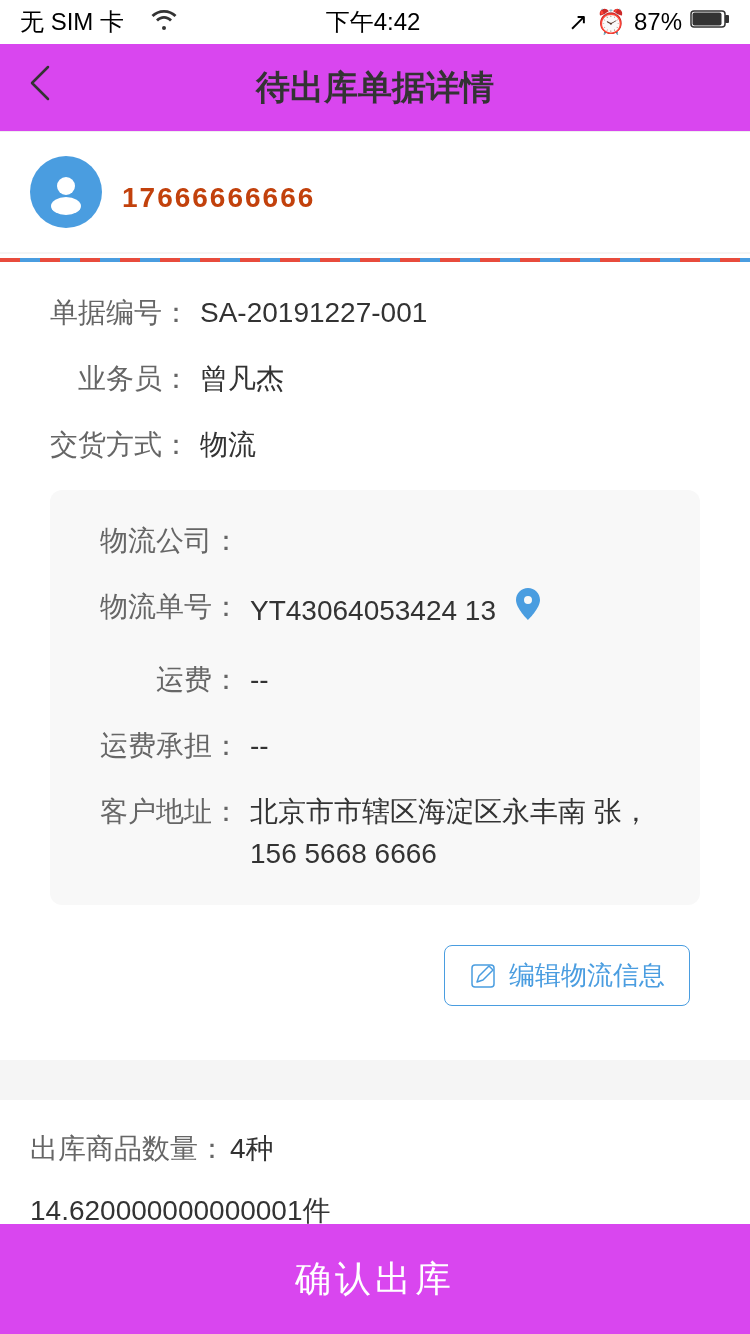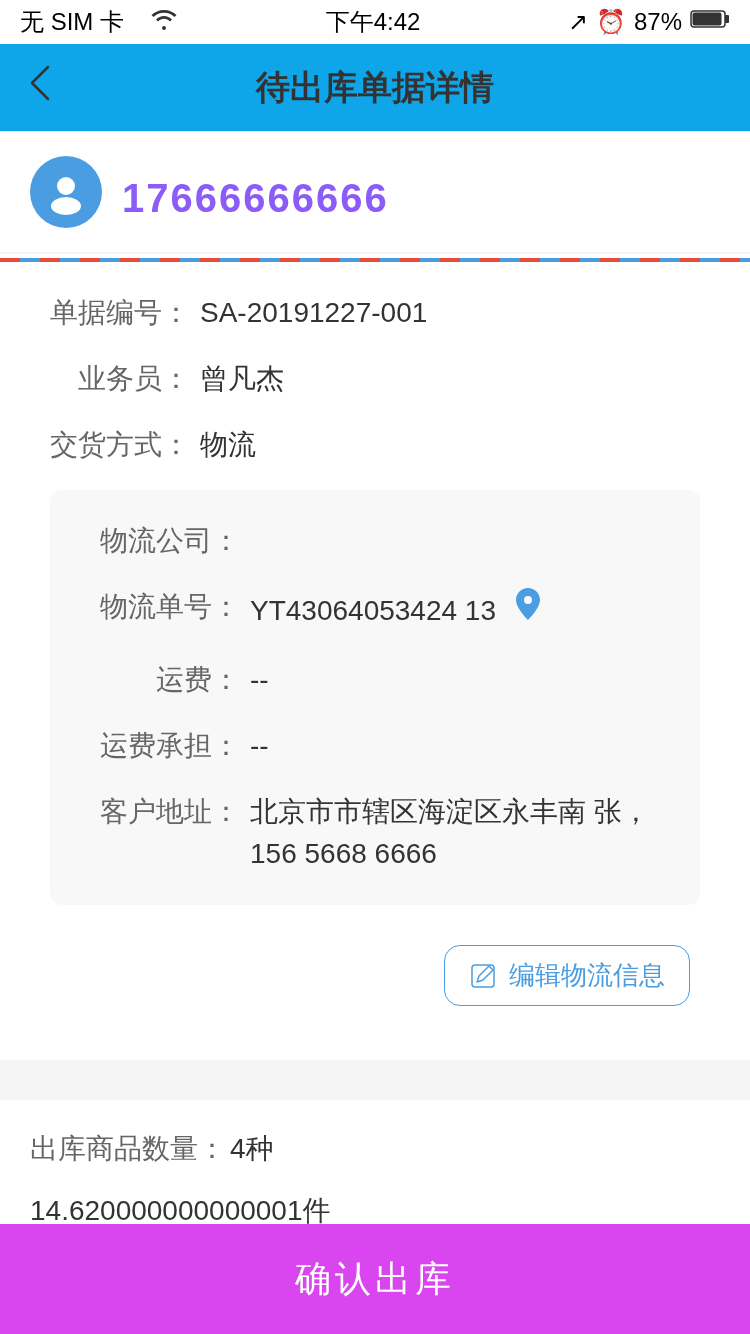--- a/index.html
+++ b/index.html
@@ -32,21 +32,21 @@
     }
     .status-right {
       display: flex;
       align-items: center;
       gap: 8px;
       font-size: 24px;
     }
 
     
     .nav-bar {
-      background: #0ea5e9;
+      background: #d946ef;
       height: 88px;
       display: flex;
       align-items: center;
       padding: 0 30px;
       border-bottom: 1px solid #eee;
       position: relative;
     }
     .nav-back {
       font-size: 36px;
       color: #333;
@@ -84,23 +84,23 @@
       display: flex;
       align-items: center;
       justify-content: center;
       flex-shrink: 0;
     }
     .user-avatar svg {
       width: 48px;
       height: 48px;
     }
     .user-phone {
-      font-size: 40px;
+      font-size: 28px;
       font-weight: 600;
-      color: #8b5cf6;
+      color: #c2410c;
       letter-spacing: 2px;
       margin-top: 12px;
     }
 
     
     .dashed-divider {
       height: 8px;
       background: #fff;
       position: relative;
       overflow: hidden;
@@ -189,21 +189,21 @@
 
     
     .edit-btn-container {
       display: flex;
       justify-content: flex-end;
       padding: 20px 30px 24px;
       background: #fff;
     }
     .edit-btn {
       border: 1.5px solid #4a9de0;
-      border-radius: 16px;
+      border-radius: 8px;
       padding: 12px 24px;
       color: #4a9de0;
       font-size: 26px;
       display: flex;
       align-items: center;
       gap: 12px;
       background: #fff;
       cursor: pointer;
       justify-content: center;
     }

